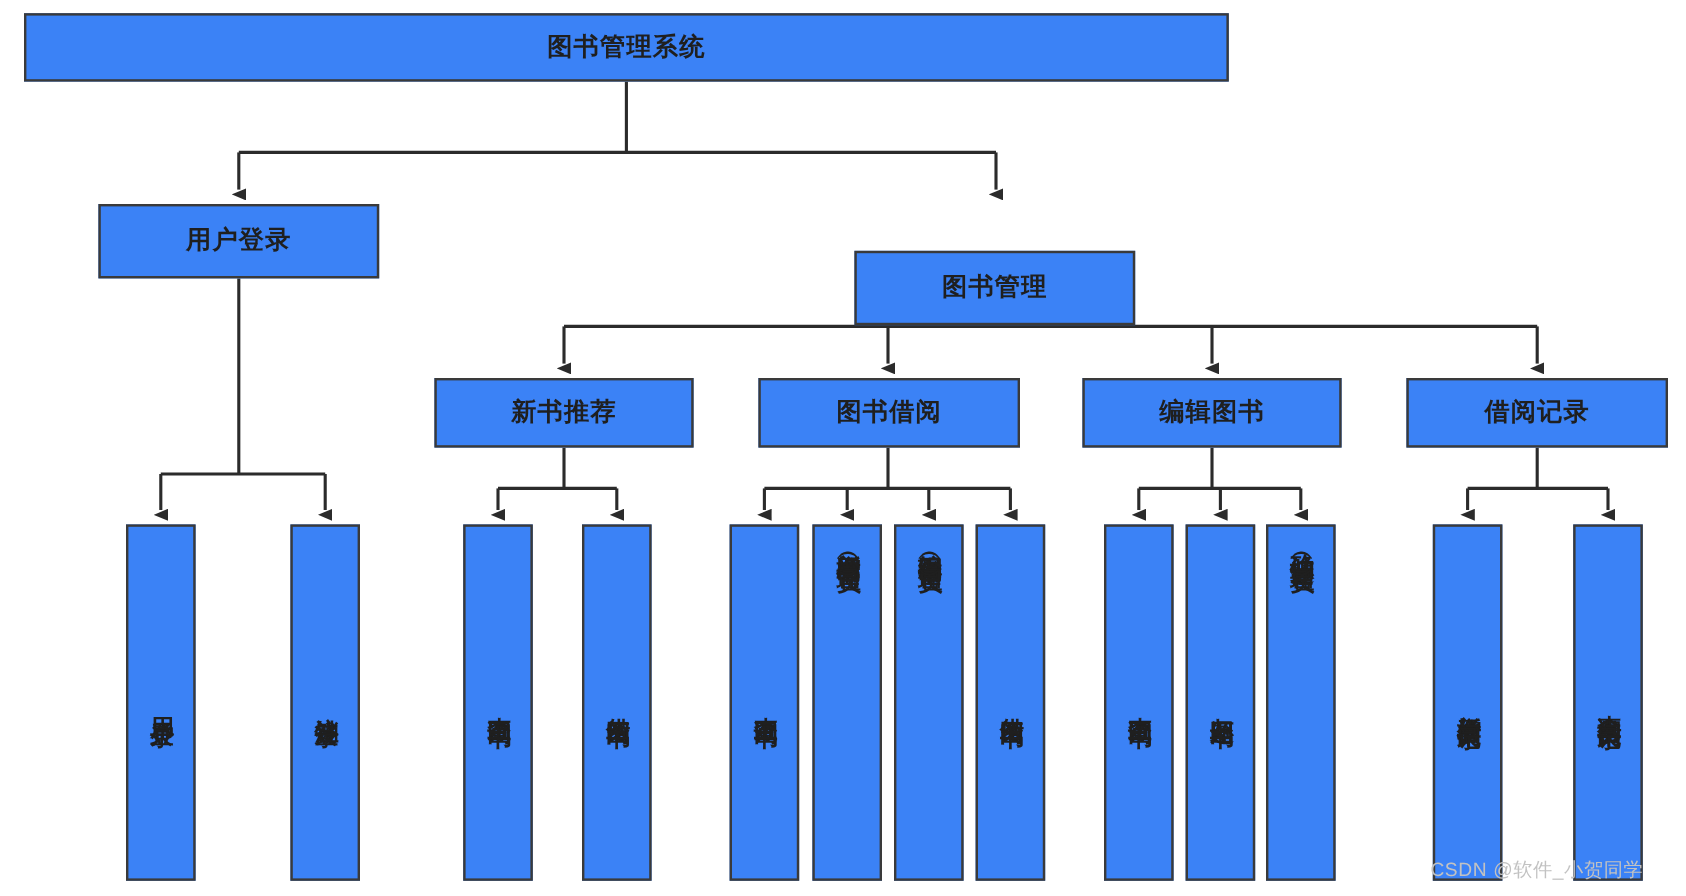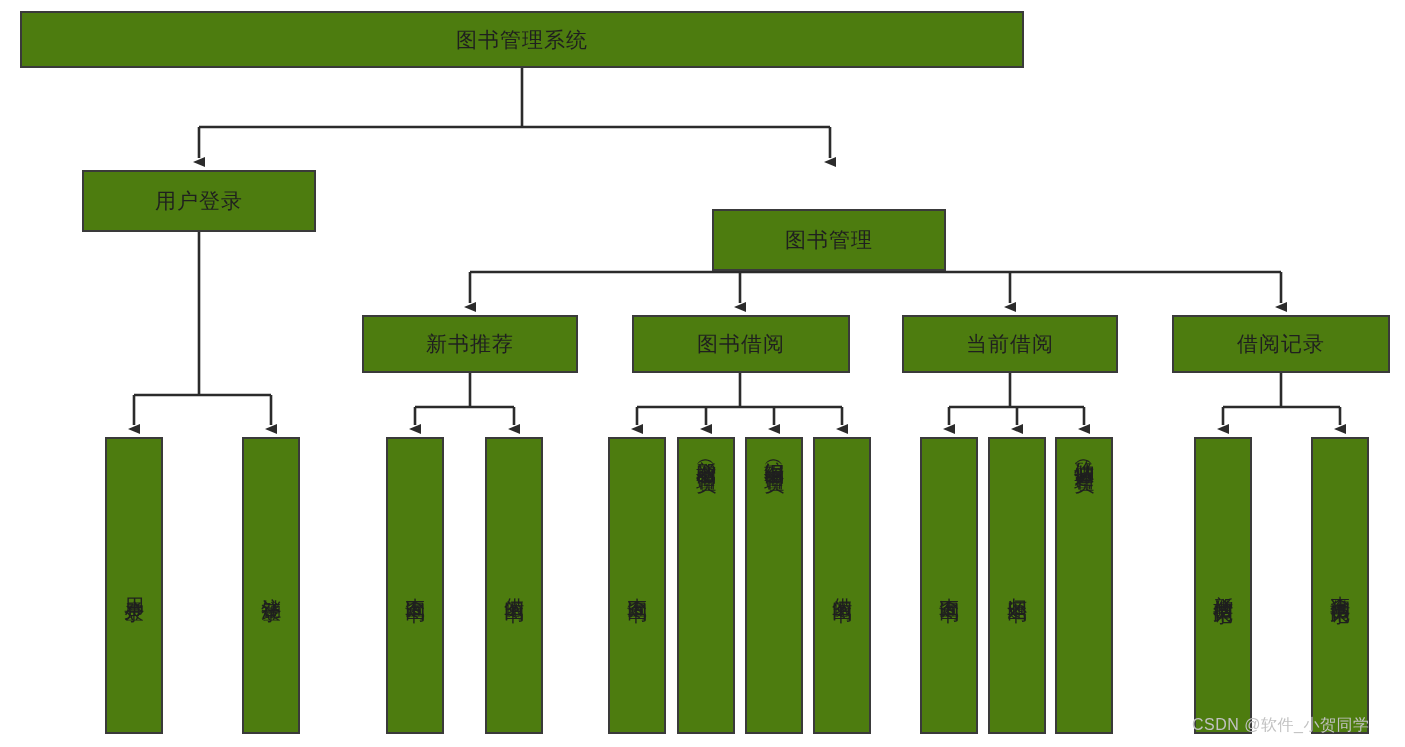--- a/index.html
+++ b/index.html
@@ -21,26 +21,27 @@
   #edges-layer {
     position: absolute;
     left: 0;
     top: 0;
     width: 1405px;
     height: 747px;
   }
   .node {
     position: absolute;
     box-sizing: border-box;
-    background: #4d7c0f;
+    background: #3b82f6;
     border: 2px solid #3a3a3a;
     display: flex;
     align-items: center;
     justify-content: center;
     color: #1f1f1f;
+    font-weight: bold;
   }
   .node.horizontal .node-label {
     writing-mode: horizontal-tb;
     font-size: 21px;
     line-height: 1.2;
     letter-spacing: 1px;
     white-space: nowrap;
   }
   .node.vertical {
     align-items: flex-start;
@@ -150,21 +151,21 @@
     <span class="node-label">图书管理</span>
   </div>
 
   <div class="node horizontal" style="left:362px; top:315px; width:216px; height:58px;">
     <span class="node-label">新书推荐</span>
   </div>
   <div class="node horizontal" style="left:632px; top:315px; width:218px; height:58px;align-items:center;">
     <span class="node-label">图书借阅</span>
   </div>
   <div class="node horizontal" style="left:902px; top:315px; width:216px; height:58px;">
-    <span class="node-label">当前借阅</span>
+    <span class="node-label">编辑图书</span>
   </div>
   <div class="node horizontal" style="left:1172px; top:315px; width:218px; height:58px;">
     <span class="node-label">借阅记录</span>
   </div>
 
   <div class="node vertical centered" style="left:105px; top:437px; width:58px; height:297px;">
     <span class="node-label">用户登录</span>
   </div>
   <div class="node vertical centered" style="left:242px; top:437px; width:58px; height:297px;">
     <span class="node-label">注销登录</span>

